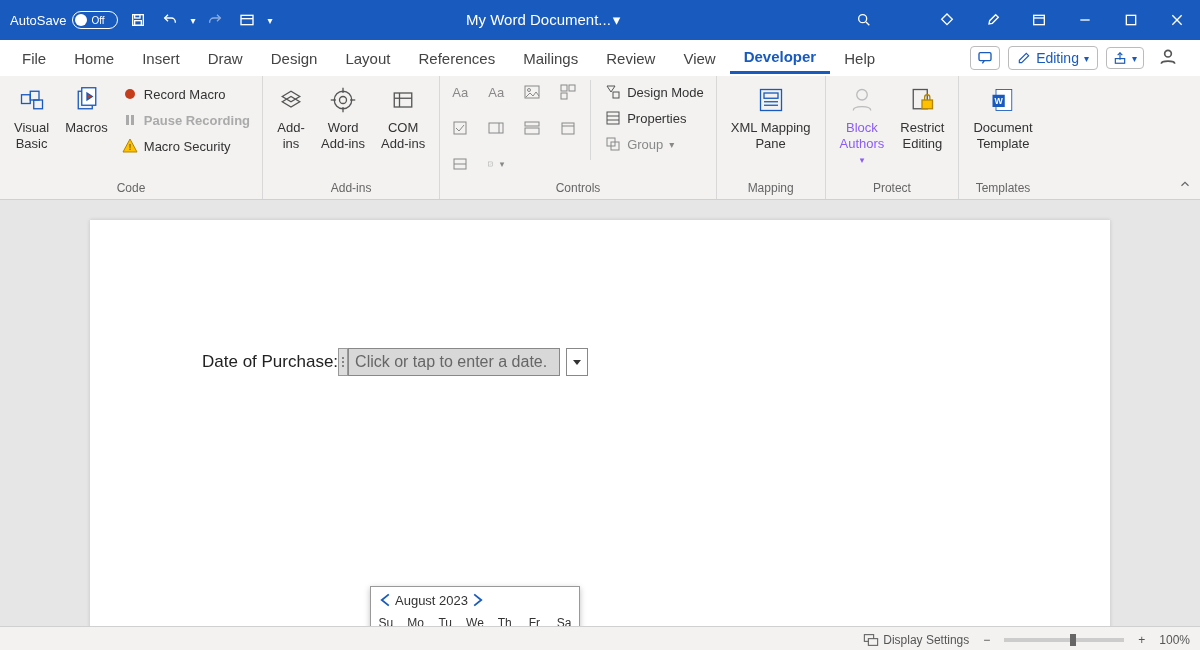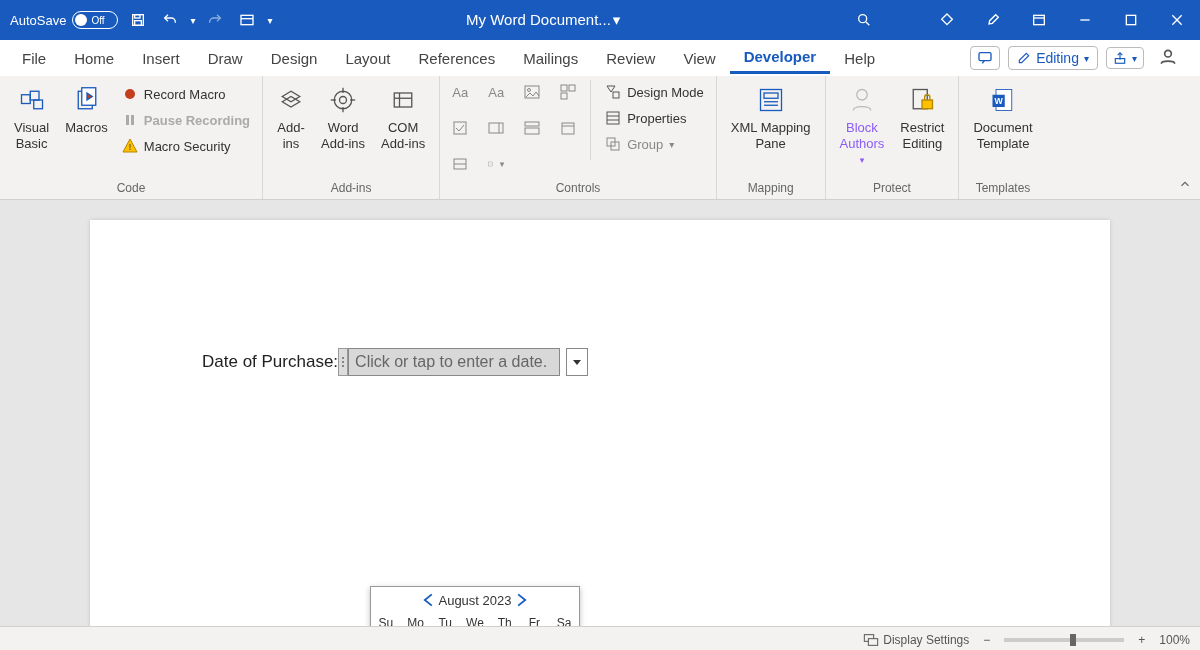--- a/index.html
+++ b/index.html
@@ -47,21 +47,21 @@
   .page { background: #fff; width: 1020px; margin: 20px auto 0; height: 460px; box-shadow: 0 0 4px rgba(0,0,0,0.15); position: relative; }
   .field-row { position: absolute; left: 112px; top: 128px; display: flex; align-items: center; font-size: 17px; }
   .field-label { color: #222; }
   .cc-handle { width: 10px; height: 28px; background: #ddd; border: 1px solid #999; margin-left: 0; display: flex; flex-direction: column; align-items: center; justify-content: center; gap: 2px; }
   .cc-handle span { width: 2px; height: 2px; background: #666; border-radius: 50%; }
   .cc-field { background: #d8d8d8; border: 1px solid #888; height: 28px; padding: 0 6px; display: flex; align-items: center; color: #666; font-size: 16px; width: 212px; }
   .cc-drop { border: 1px solid #888; width: 22px; height: 28px; display: flex; align-items: center; justify-content: center; margin-left: 6px; background: #fff; cursor: pointer; }
   
   
   .calendar { position: absolute; left: 370px; top: 386px; background: #fff; border: 1px solid #999; width: 210px; box-shadow: 0 2px 6px rgba(0,0,0,0.25); font-size: 13px; }
-  .cal-header { display: flex; align-items: center; justify-content: center; padding: 4px 6px; }
+  .cal-header { display: flex; align-items: center; justify-content: flex-start; padding: 4px 6px; }
   .cal-nav { color: #185ABD; cursor: pointer; width: 18px; height: 18px; display: flex; align-items: center; justify-content: center; }
   .cal-title { color: #333; }
   .cal-grid { width: 100%; border-collapse: collapse; }
   .cal-grid td, .cal-grid th { text-align: center; width: 14.28%; padding: 3px 0; font-weight: normal; }
   .cal-grid thead th { border-bottom: 1px solid #aaa; color: #333; font-size: 12px; }
   
   
   .statusbar { height: 26px; background: #f3f2f1; border-top: 1px solid #d0d0d0; display: flex; align-items: center; font-size: 12px; color: #555; padding: 0 10px; }
   .statusbar .right { margin-left: auto; display: flex; align-items: center; gap: 10px; }
   .zoom-slider { width: 120px; height: 4px; background: #ccc; position: relative; }

